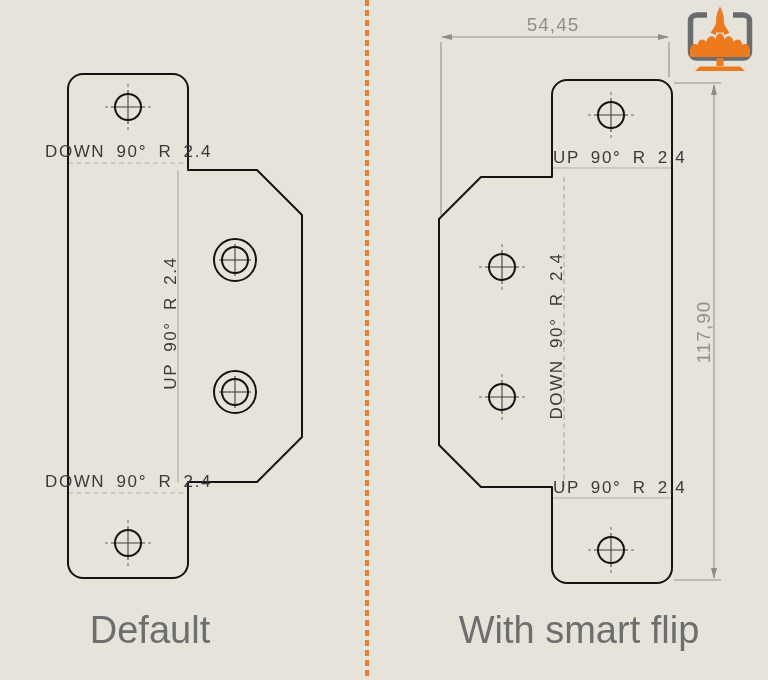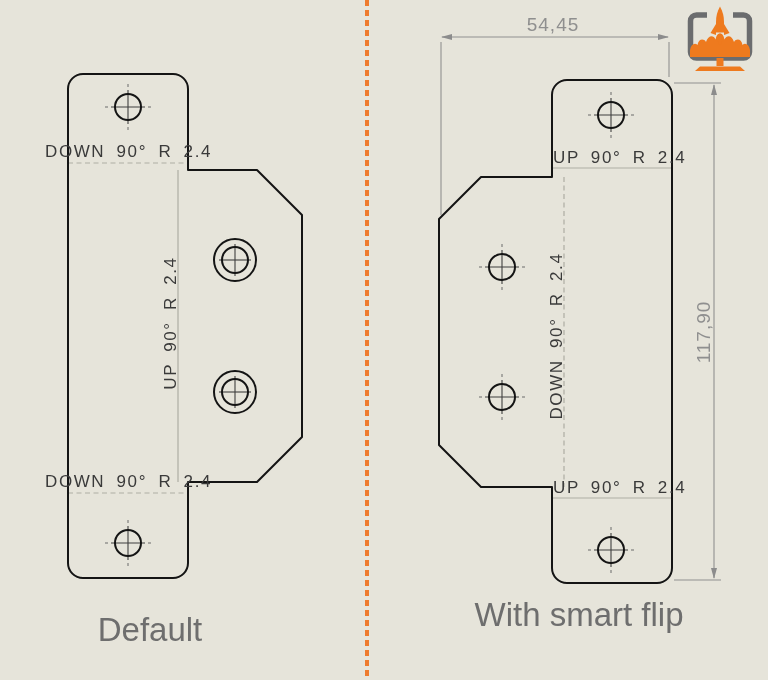--- a/index.html
+++ b/index.html
@@ -28,26 +28,26 @@
   .dimarrow{fill:#8c8c8c;stroke:none;}
   .dimtext{
     font-family:"Liberation Sans", sans-serif;
     font-size:19px;
     letter-spacing:1px;
     fill:#8f8f8f;
   }
   .caption{
     position:absolute;
     text-align:center;
-    font-size:33px;
+    font-size:38px;
     line-height:58px;
     color:#6e6e6e;
   }
   .caption-left{left:10px;top:601px;width:280px;}
-  .caption-right{left:399px;top:586px;width:360px;}
+  .caption-right{left:399px;top:601px;width:360px;}
 </style>
 </head>
 <body>
 
 <div class="canvas">
 
   <svg width="768" height="680" viewBox="0 0 768 680">
     <defs>
       <g id="holeS">
         <line class="cross" x1="-17" y1="0" x2="17" y2="0"></line>

